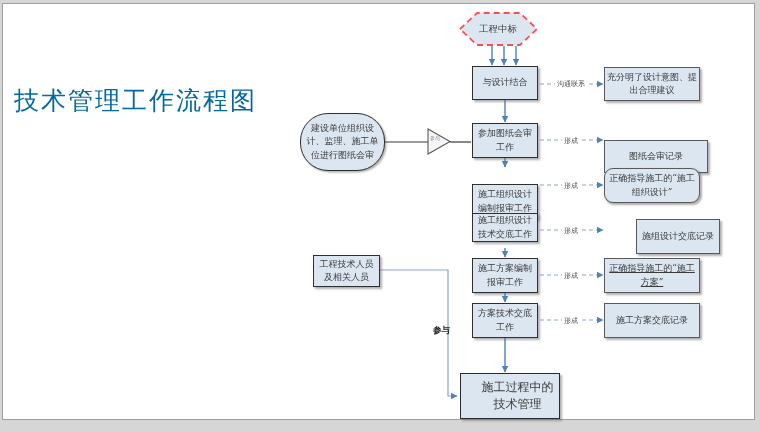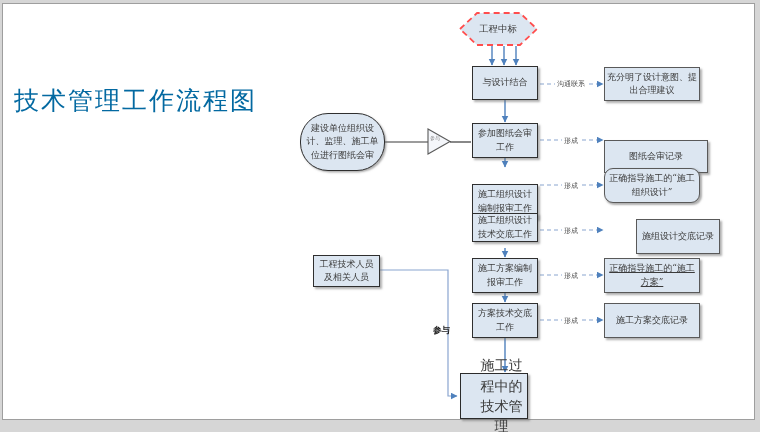--- a/index.html
+++ b/index.html
@@ -108,13 +108,13 @@
 <div class="link-chip" style="left:571px;top:226px;">形成</div>
 <div class="link-chip" style="left:571px;top:271px;">形成</div>
 <div class="link-chip" style="left:571px;top:316px;">形成</div>
 
 <div class="fc-box" style="left:300px;top:113px;width:85px;height:58px;border-radius:28px;">建设单位组织设计、监理、施工单位进行图纸会审</div>
 <div class="fc-box" style="left:313px;top:255px;width:67px;height:32px;">工程技术人员及相关人员</div>
 
 <div class="tri-label">参与</div>
 <div class="participate">参与</div>
 
-<div class="fc-box final" style="left:460px;top:373px;width:68px;height:46px;font-size:14px;padding-left:17px;">施工过程中的技术管理</div>
+<div class="fc-box final" style="left:460px;top:373px;width:100px;height:46px;font-size:12px;padding-left:17px;">施工过程中的技术管理</div>
 
 </body></html>

